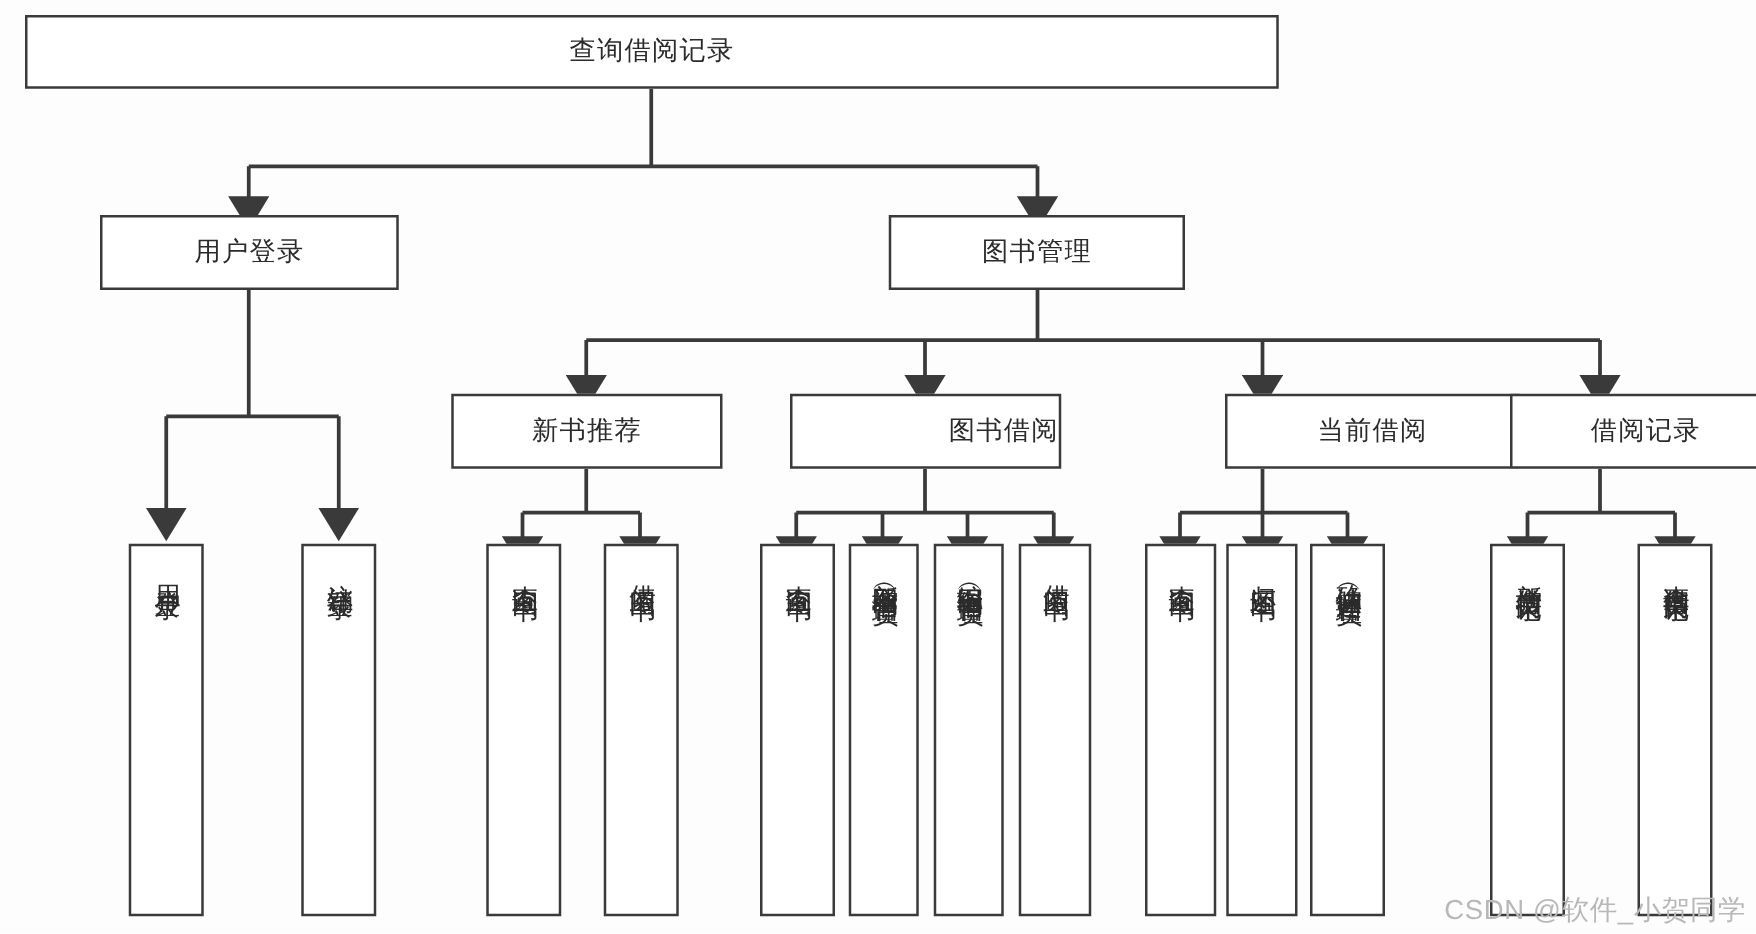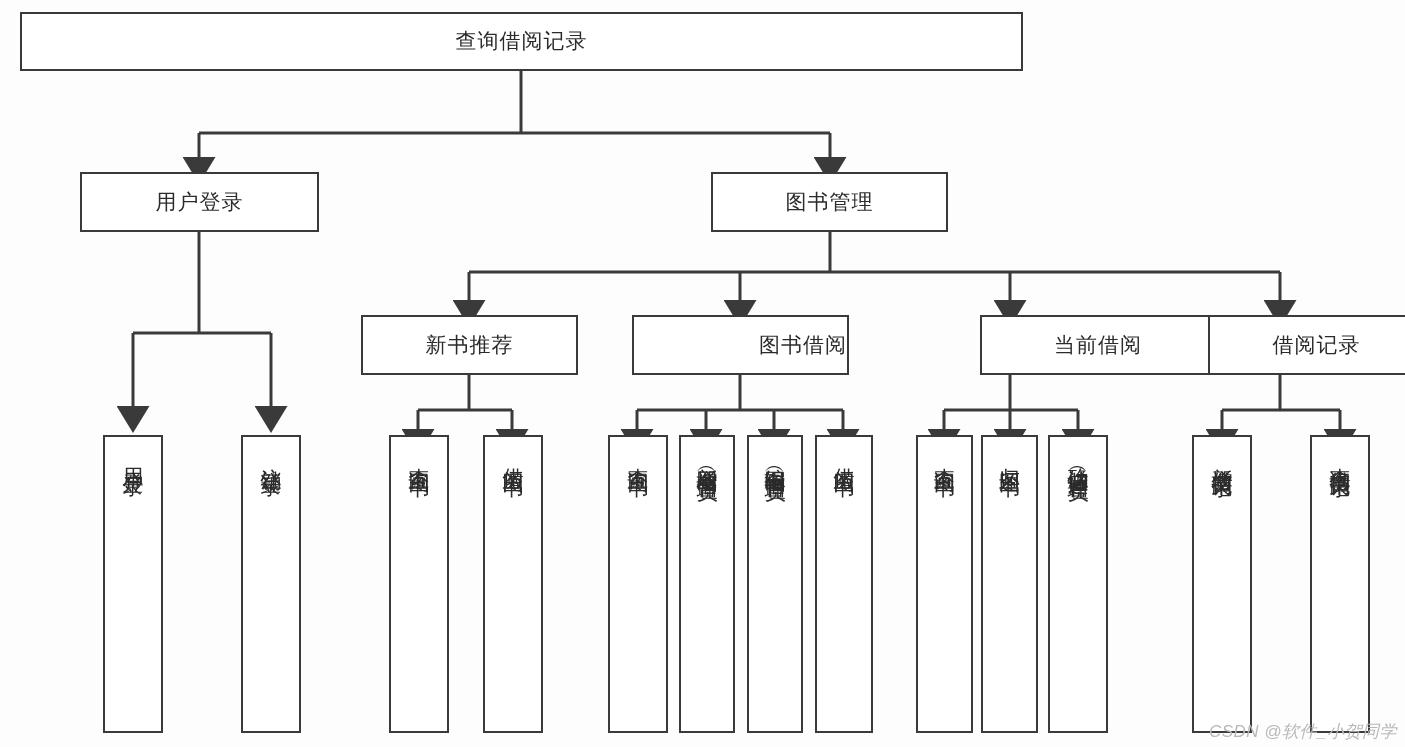--- a/index.html
+++ b/index.html
@@ -49,26 +49,25 @@
     letter-spacing:3px;
     white-space:nowrap;
     text-align:left;
   }
   .node.vertical.tall .label{
     letter-spacing:2px;
   }
   .watermark{
     position:absolute;
     right:8px;bottom:4px;
-    font-size:17px;
+    font-size:22px;
     color:#b8b8b8;
     letter-spacing:0.5px;
     z-index:5;
     white-space:nowrap;
-    font-style:italic;
   }
 </style>
 </head>
 <body>
 
 <div id="diagram-root">
 
   <svg class="connectors" viewBox="0 0 1405 747">
     <defs>
       <marker id="arrow" markerWidth="10" markerHeight="11" refX="1" refY="5.5" orient="auto" markerUnits="strokeWidth">

